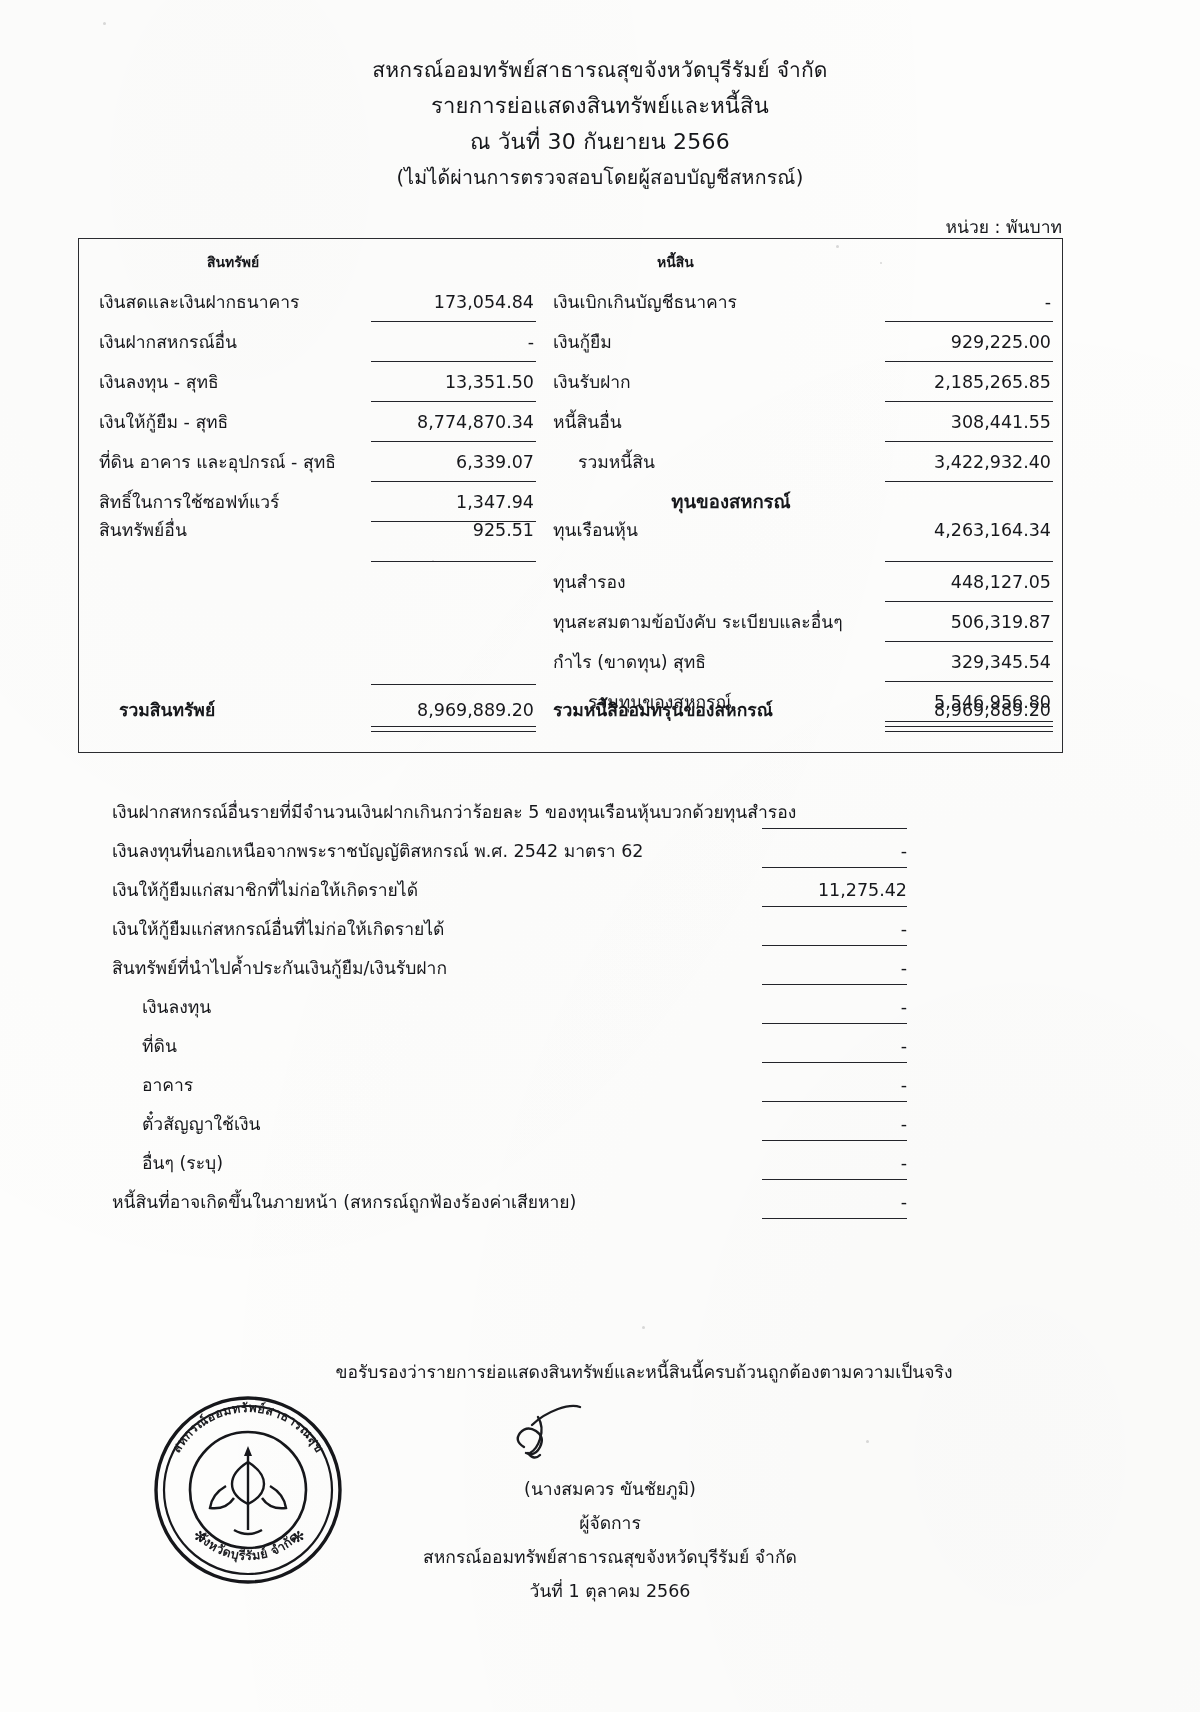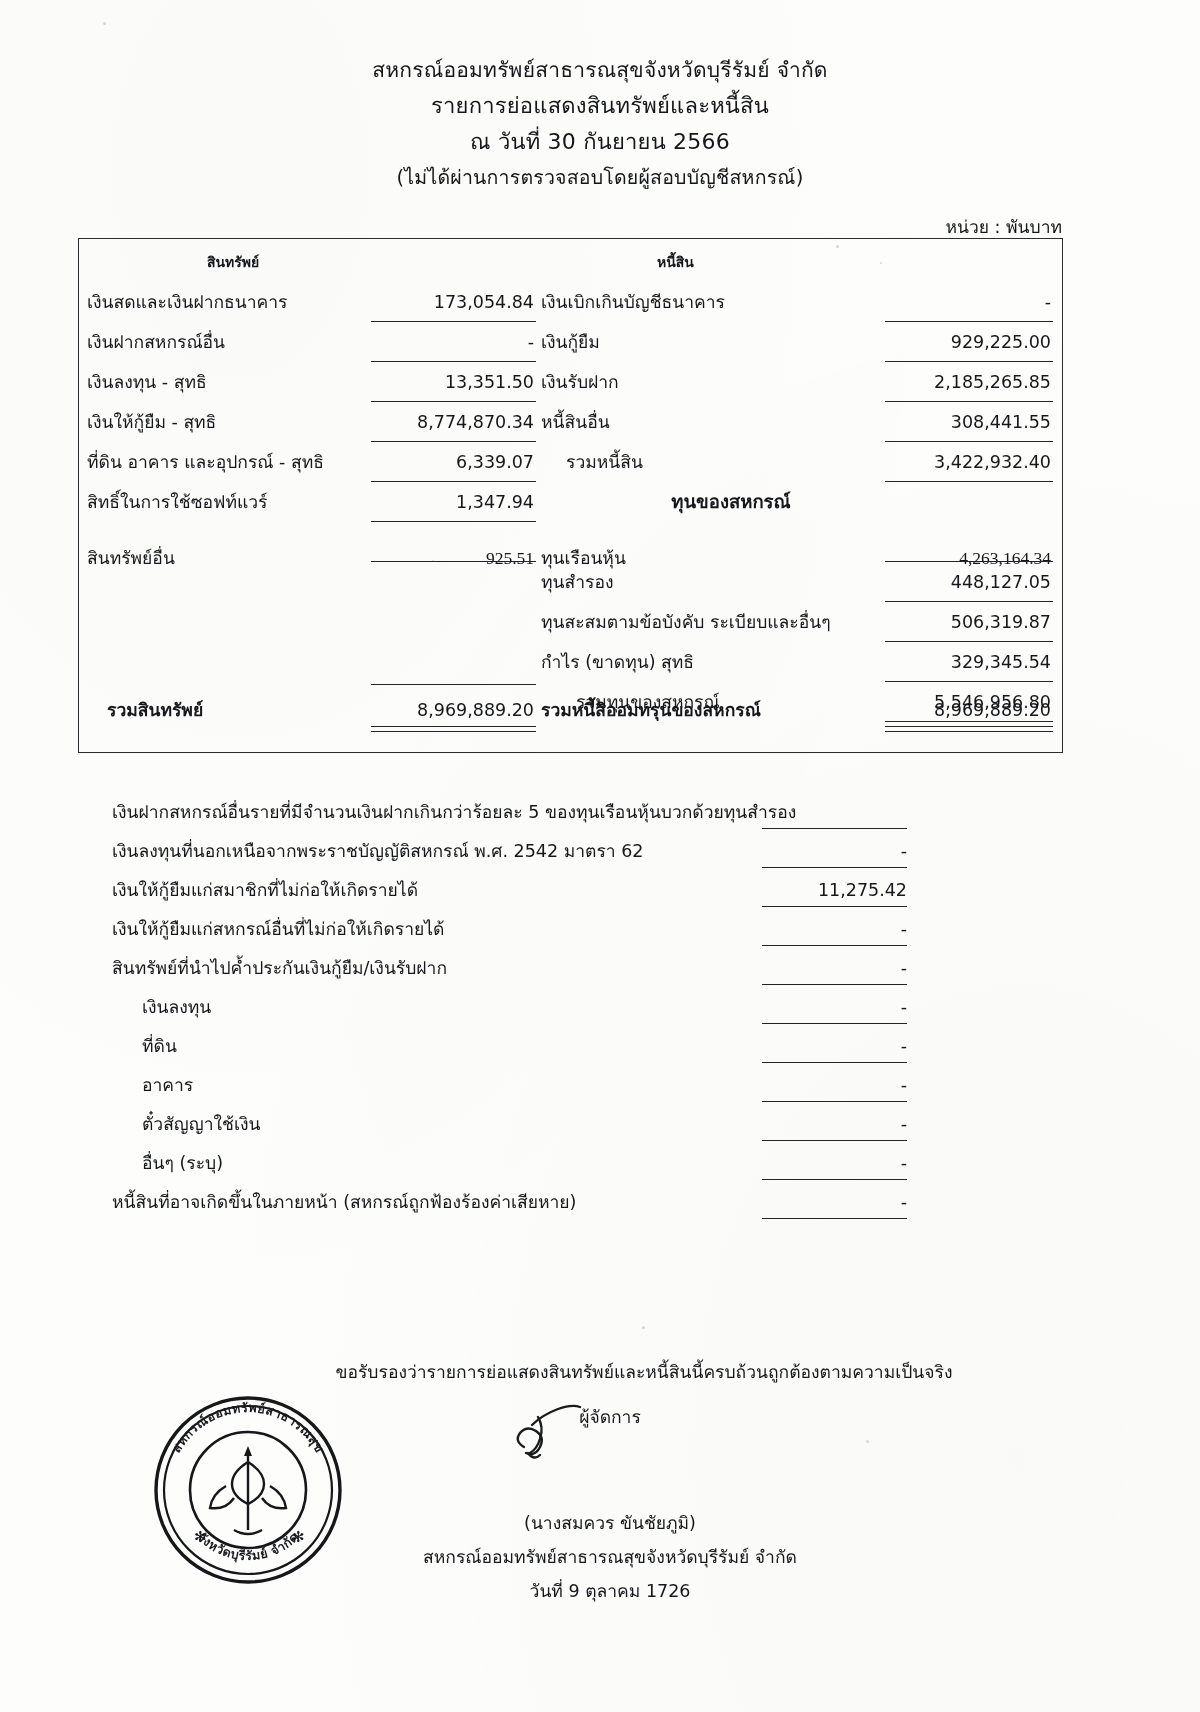--- a/index.html
+++ b/index.html
@@ -80,20 +80,21 @@
     position: absolute;
     left: 0;
     width: 985px;
     height: 38px;
   }
   .cell-label {
     position: absolute;
     font-size: 17.5px;
     white-space: nowrap;
     line-height: 38px;
+    margin-left: 12px;
   }
   .cell-label.a { left: 8px; }
   .cell-label.b { left: 462px; }
   .cell-label.b-indent { left: 487px; }
   .cell-label.b-indent2 { left: 497px; }
   .cell-label.bold { font-weight: bold; }
 
   .cell-val {
     position: absolute;
     font-size: 17.5px;
@@ -284,21 +285,21 @@
   <div class="uline a" style="top:242px;"></div>
   <div class="uline b" style="top:242px;"></div>
 
   <div class="row" style="top:244px;">
     <div class="cell-label a">สิทธิ์ในการใช้ซอฟท์แวร์</div>
     <div class="cell-val a">1,347.94</div>
     <div class="cell-center-title">ทุนของสหกรณ์</div>
   </div>
   <div class="uline a" style="top:282px;"></div>
 
-  <div class="row" style="top:300px;font-family:Liberation Serif, serif;">
+  <div class="row" style="top:272px;">
     <div class="cell-label a">สินทรัพย์อื่น</div>
     <div class="cell-val a">925.51</div>
     <div class="cell-label b">ทุนเรือนหุ้น</div>
     <div class="cell-val b">4,263,164.34</div>
   </div>
   <div class="uline a" style="top:322px;"></div>
   <div class="uline b" style="top:322px;"></div>
 
   <div class="row" style="top:324px;text-decoration:underline;">
     <div class="cell-label b">ทุนสำรอง</div>
@@ -437,17 +438,17 @@
 <svg class="signature" viewBox="0 0 120 80">
   <g fill="none" stroke="#1a1b1f" stroke-width="2.4" stroke-linecap="round">
     <path d="M30 52 q -10 -6 -4 -14 q 7 -8 16 -2 q 9 6 4 16 q -5 10 -14 6"></path>
     <path d="M38 30 q 10 -10 26 -16 q 14 -5 22 -2"></path>
     <path d="M44 22 q 6 10 2 22 q -3 10 -10 14"></path>
     <path d="M34 58 q 6 8 12 2"></path>
   </g>
 </svg>
 
 <div class="sig-block">
+  <div class="sig-line sig-name">(นางสมควร  ขันชัยภูมิ)</div>
   <div class="sig-line">ผู้จัดการ</div>
-  <div class="sig-line sig-name">(นางสมควร  ขันชัยภูมิ)</div>
   <div class="sig-line">สหกรณ์ออมทรัพย์สาธารณสุขจังหวัดบุรีรัมย์  จำกัด</div>
-  <div class="sig-line">วันที่ 9  ตุลาคม  1726</div>
+  <div class="sig-line">วันที่ 1  ตุลาคม  2566</div>
 </div>
 
 </body></html>

